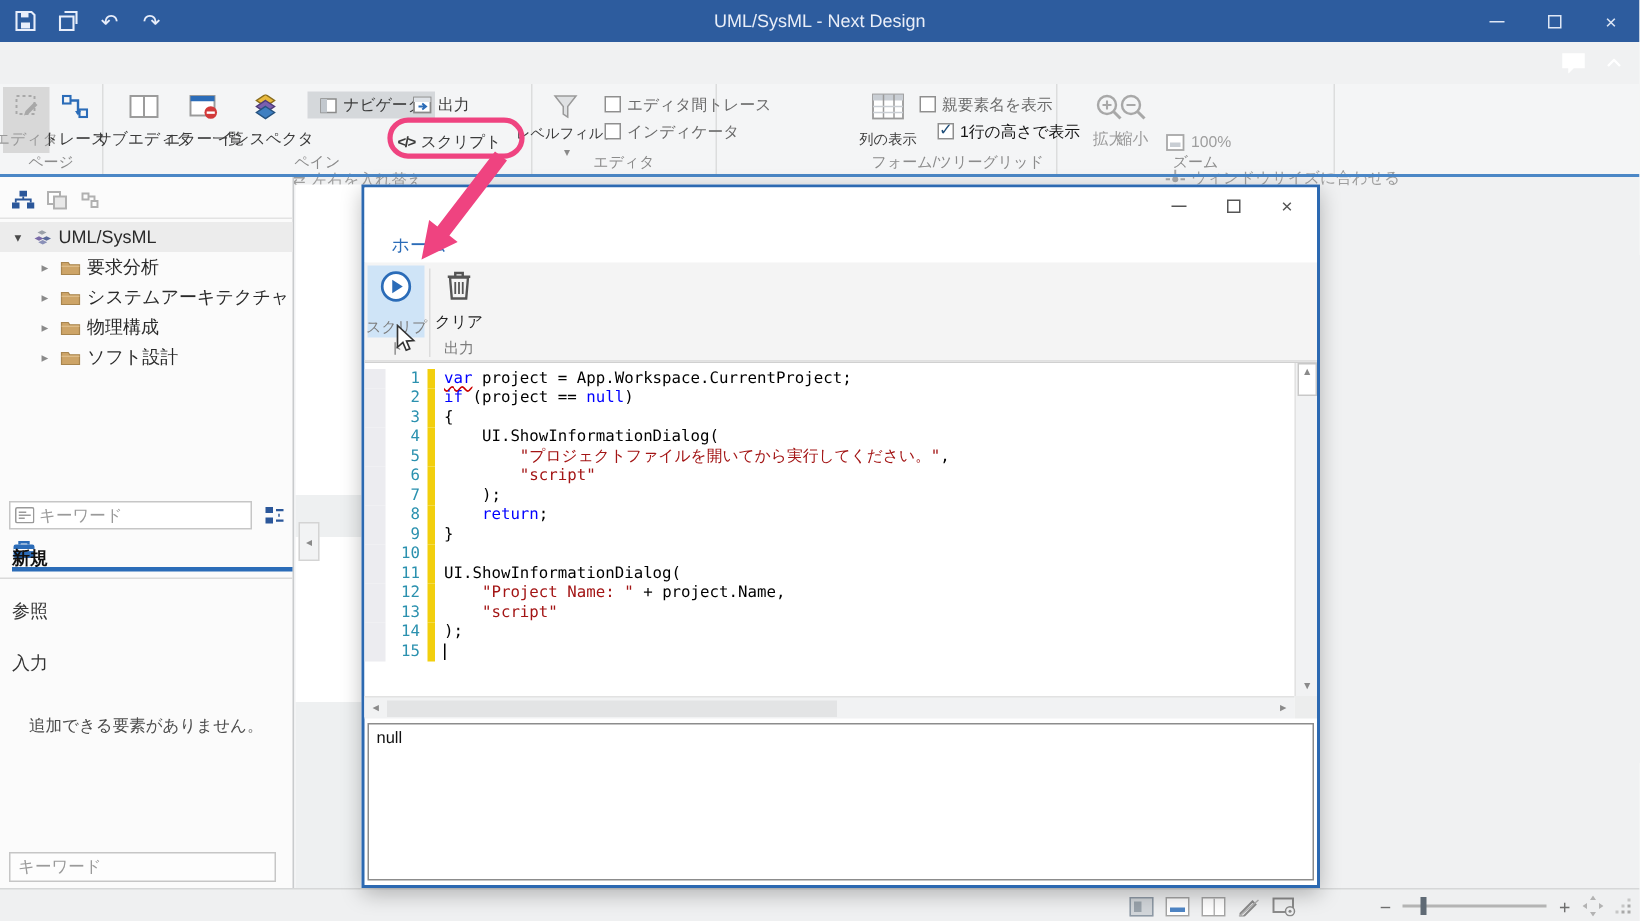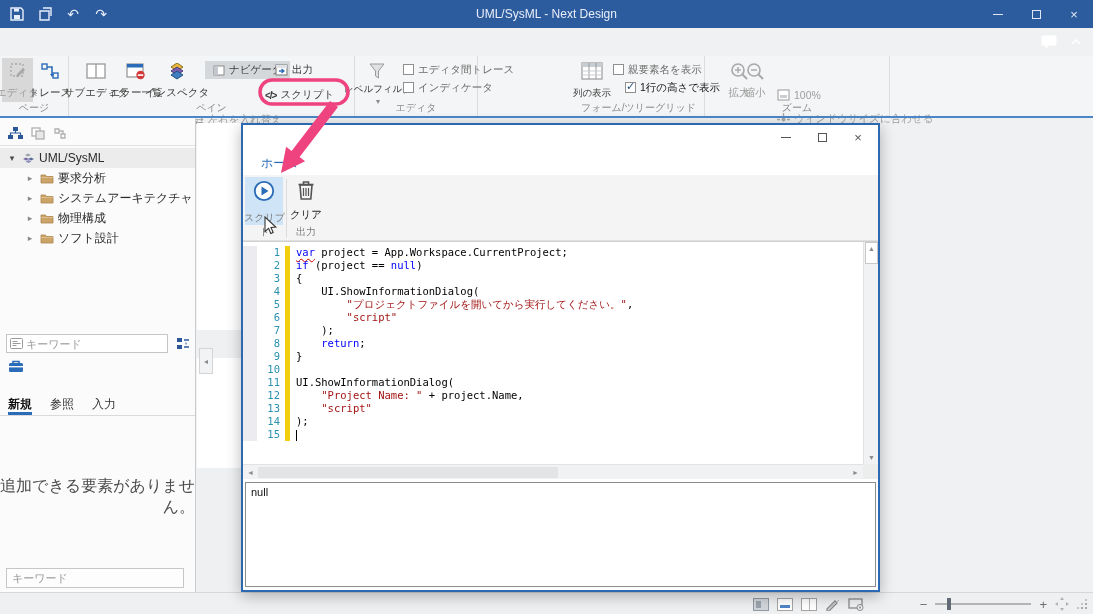--- a/index.html
+++ b/index.html
@@ -53,25 +53,25 @@
   .tree-row{height:20px;display:flex;align-items:center;gap:4px;font-size:12px;color:#2a2a2a;padding-left:6px;cursor:default;}
   .tree-row.root{background:#ececec;}
   .tree-row .expander{width:12px;color:#4a4a4a;font-size:9px;text-align:center;}
   .tree-row.child{padding-left:24px;}
   .tree-row.child .expander{color:#8a8a8a;}
   .sb-search{position:absolute;left:6px;top:216px;width:162px;height:19px;border:1px solid #c6c6c6;background:#fff;display:flex;align-items:center;}
   .sb-search input,.sb-bsearch input{border:0;outline:0;flex:1;font-size:11px;color:#444;font-family:Liberation Sans, sans-serif;background:transparent;}
   .sb-search input::placeholder,.sb-bsearch input::placeholder{color:#9a9a9a;}
   .sb-filterbtn{position:absolute;left:174px;top:216px;width:18px;height:19px;display:flex;align-items:center;justify-content:center;}
   .sb-toolboxicon{position:absolute;left:8px;top:242px;}
-  .tb-tabs{position:absolute;left:0px;top:276px;width:100%;height:22px;display:flex;gap:18px;padding-left:8px;border-bottom:1px solid #dadada;}
+  .tb-tabs{position:absolute;left:0px;top:246px;width:100%;height:22px;display:flex;gap:18px;padding-left:8px;border-bottom:1px solid #dadada;flex-direction:column;}
   .tb-tab{font-size:12px;color:#333;position:relative;display:flex;align-items:center;cursor:default;}
   .tb-tab.selected{color:#111;font-weight:bold;}
   .tb-tab.selected::after{content:"";position:absolute;left:0;right:0;bottom:0;height:3px;background:#2b6cb8;}
-  .sb-empty{position:absolute;left:0;top:358px;width:100%;text-align:right;font-size:16px;color:#4c4c4c;}
+  .sb-empty{position:absolute;left:0;top:358px;width:100%;text-align:center;font-size:11px;color:#4c4c4c;}
   .sb-bsearch{position:absolute;left:6px;top:450px;width:178px;height:20px;border:1px solid #c6c6c6;background:#fdfdfd;display:flex;align-items:center;padding-left:5px;}
 
   
   .strip{left:197px;top:123px;width:44px;height:469px;background:#fff;}
   .strip-band1{left:197px;top:330px;width:44px;height:28px;background:#eef0f1;}
   .strip-band2{left:197px;top:468px;width:44px;height:124px;background:#eef0f1;}
   .collapse-btn{left:199px;top:348px;width:14px;height:26px;background:#f2f3f4;border:1px solid #d4d4d4;display:flex;align-items:center;justify-content:center;color:#8a8a8a;font-size:8px;}
 
   
   .statusbar{left:0;top:592px;width:1093px;height:22px;background:#eff0f1;border-top:1px solid #d6d7d8;}

